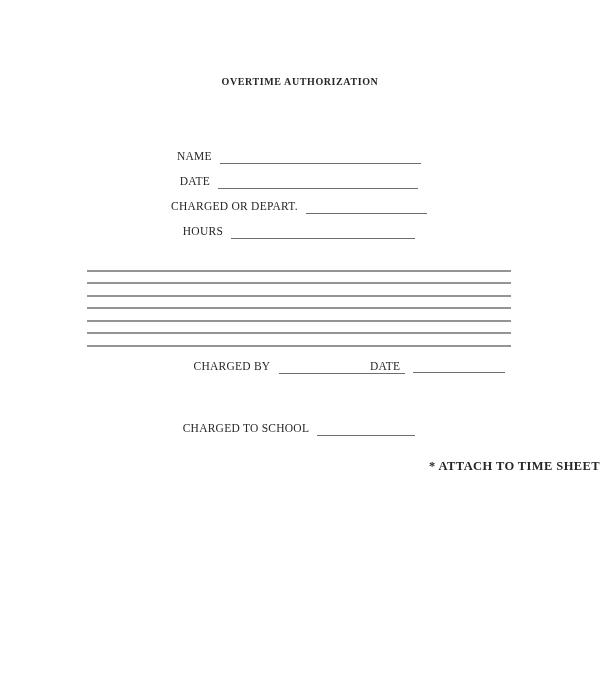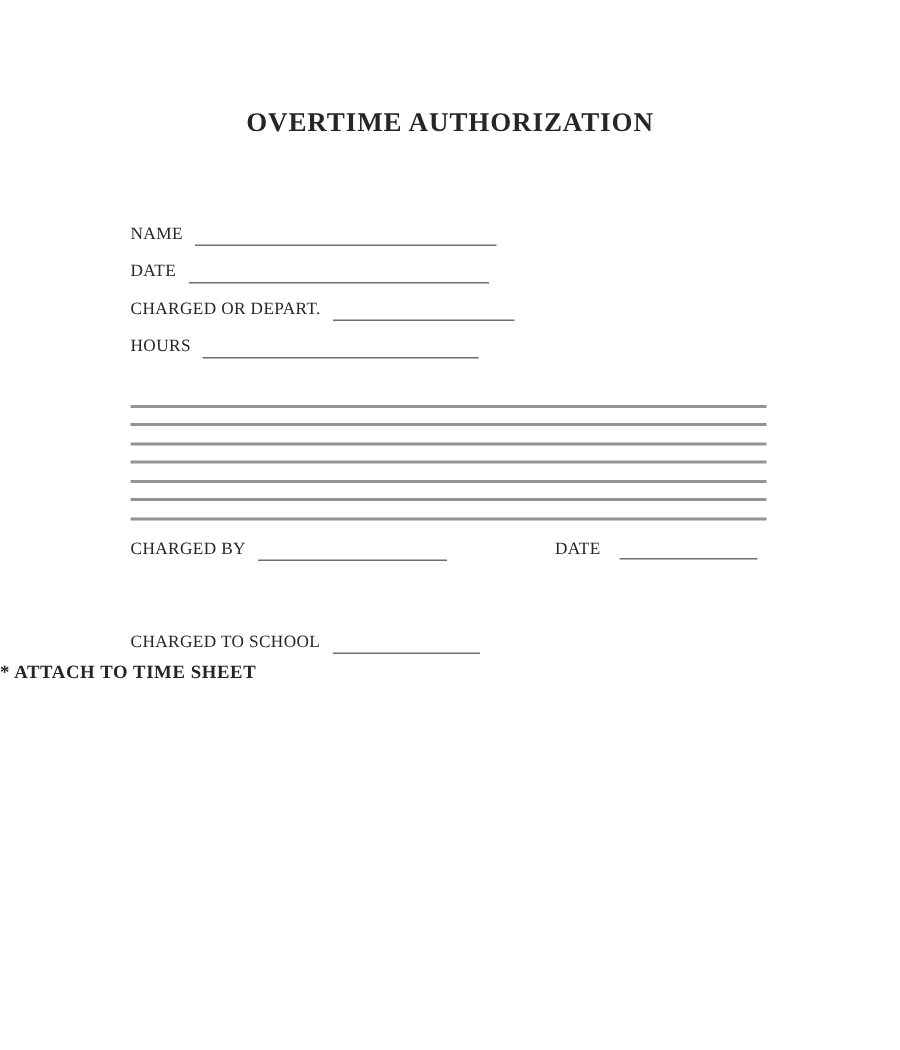--- a/index.html
+++ b/index.html
@@ -22,34 +22,35 @@
     color: var(--text);
     overflow: hidden;
   }
   .title {
     position: absolute;
     top: 73px;
     left: 0;
     width: 100%;
     margin: 0;
     text-align: center;
-    font-size: 18px;
+    font-size: 10px;
     font-weight: bold;
     letter-spacing: 0.6px;
     line-height: 17px;
   }
   .row {
     position: absolute;
     left: 87px;
     right: 89px;
     height: 16px;
     font-size: 11.5px;
     letter-spacing: 0.25px;
     line-height: 16px;
     white-space: nowrap;
+    text-align: center;
   }
   .label {
     display: inline-block;
     vertical-align: bottom;
     line-height: 16px;
   }
   .fill {
     display: inline-block;
     height: 13px;
     margin-left: 5px;
@@ -76,24 +77,24 @@
     right: 89px;
     top: 259px;
   }
   .rule {
     box-sizing: border-box;
     height: 12.5px;
     border-bottom: 2px solid var(--rule-line);
   }
   .footer-note {
     position: absolute;
-    top: 440px;
+    top: 458px;
     left: 0;
     width: 100%;
-    text-align: left;
+    text-align: right;
     font-size: 12.5px;
     font-weight: bold;
     letter-spacing: 0.4px;
     line-height: 16px;
   }
 </style>
 </head>
 <body>
 
 <div class="page">

